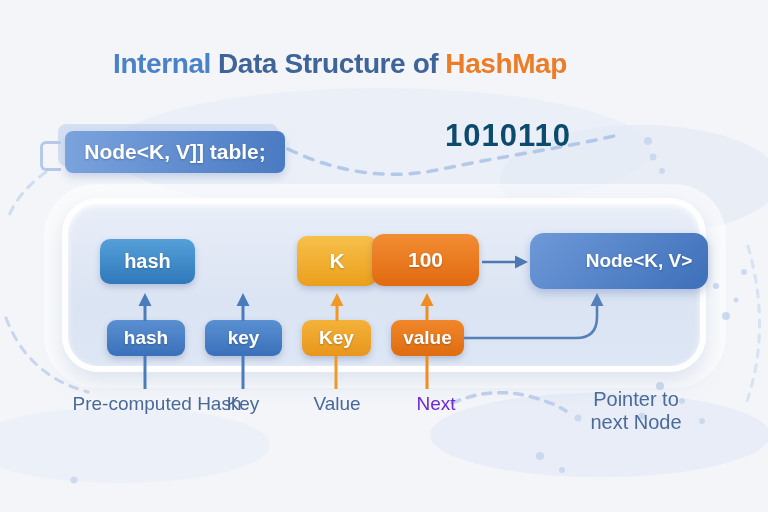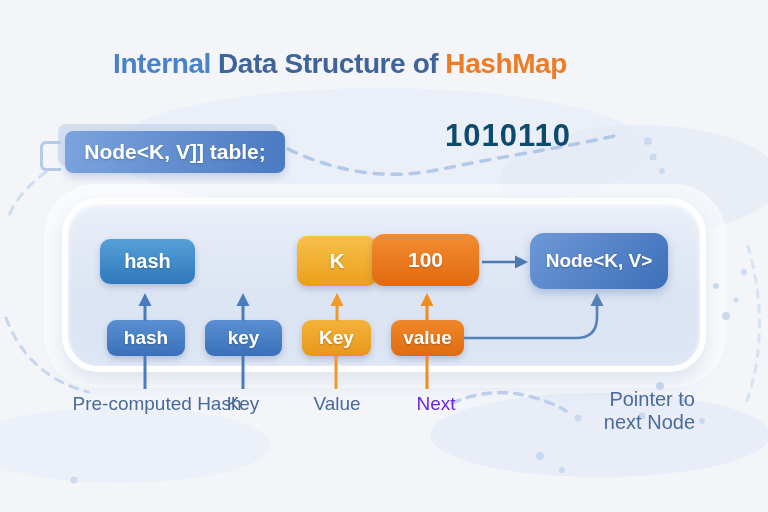--- a/index.html
+++ b/index.html
@@ -68,21 +68,21 @@
   .seg-val{left:372px;top:234px;width:107px;height:52px;font-size:21px;border-radius:12px;
     background:linear-gradient(180deg,#f28d33,#e2690f);z-index:5;align-items:center;}
 
   
   .nodebox{
     position:absolute;left:530px;top:233px;width:138px;height:56px;
     border-radius:14px;background:linear-gradient(135deg,#6e99d8,#3d6fb9);
     color:#fff;font-size:19px;font-weight:bold;
     display:flex;align-items:center;justify-content:center;
     text-shadow:0 1px 2px rgba(25,50,100,.4);
-    box-shadow:0 4px 10px rgba(80,110,170,.35);z-index:4;
+    box-shadow:0 4px 10px rgba(80,110,170,.35);z-index:4;padding-left:40px;
   }
 
   
   .mbox{
     position:absolute;top:320px;height:36px;border-radius:9px;color:#fff;
     font-size:19px;font-weight:bold;display:flex;align-items:center;justify-content:center;
     text-shadow:0 1px 2px rgba(40,40,40,.3);box-shadow:0 3px 6px rgba(80,100,150,.30);z-index:4;
   }
   .mbox.blue  {background:linear-gradient(180deg,#5a90d1,#3a70ba);}
   .mbox.amber {background:linear-gradient(180deg,#f4b23a,#e8961b);}
@@ -96,21 +96,21 @@
   .cap{
     position:absolute;top:393px;font-size:19px;line-height:21px;color:#48699a;
     text-align:center;z-index:5;
   }
   .cap-hash {left:55px;width:180px;margin-left:12px;}
   .cap-key  {left:213px;width:60px;}
   .cap-value{left:302px;width:70px;}
   .cap-next {left:406px;width:60px;color:#6d28d9;}
   .cap-pointer{
     position:absolute;left:577px;top:388px;width:118px;font-size:20px;line-height:23px;
-    color:#4a6b9a;text-align:right;z-index:5;
+    color:#4a6b9a;text-align:center;z-index:5;
   }
 </style>
 </head>
 <body>
 
 <div class="stage">
 
   <svg class="bg-svg" width="768" height="512" viewBox="0 0 768 512">
     <ellipse cx="380" cy="150" rx="270" ry="62" fill="#e7edf7" opacity="0.65"></ellipse>
     <ellipse cx="640" cy="180" rx="140" ry="55" fill="#e2e9f5" opacity="0.7"></ellipse>

